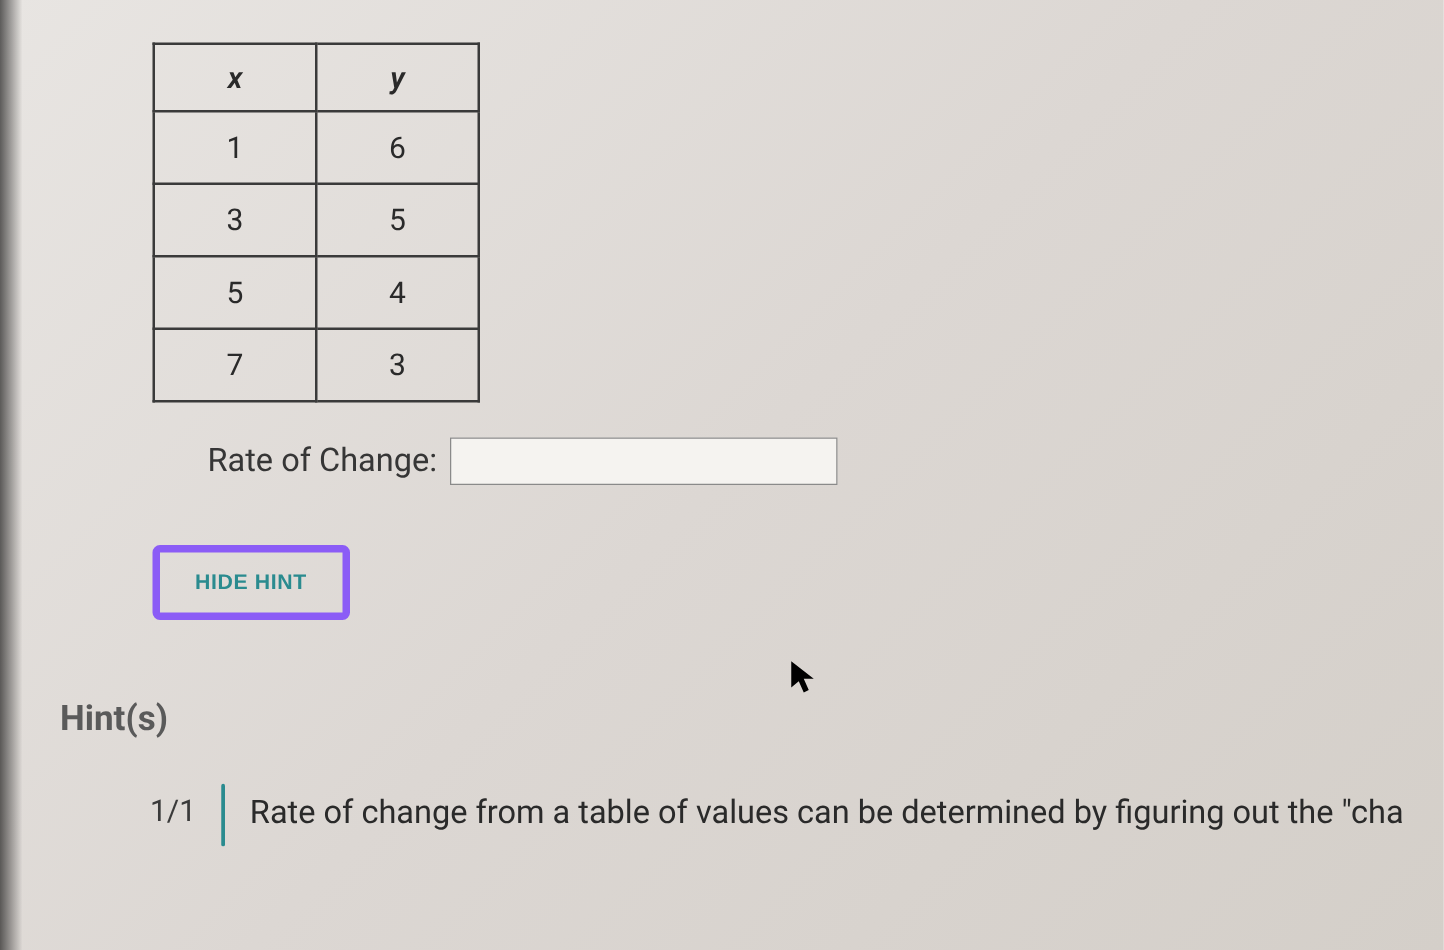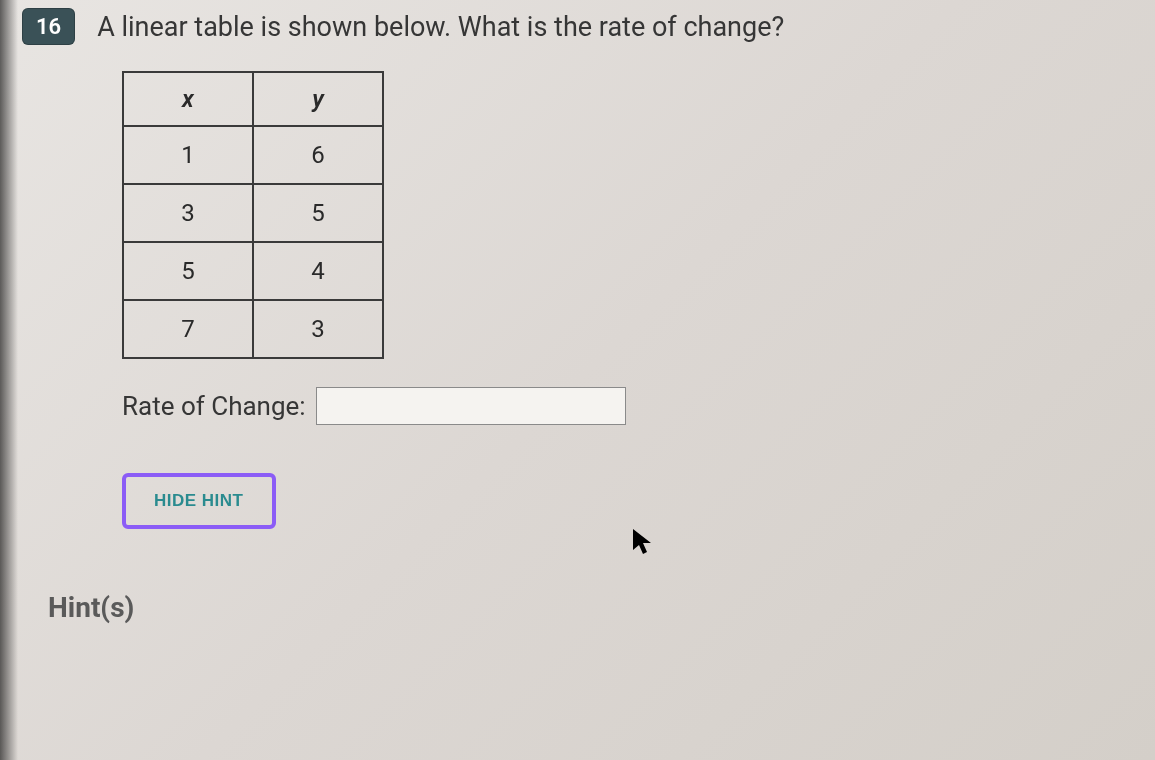--- a/index.html
+++ b/index.html
@@ -66,36 +66,37 @@
     .data-table th {
       font-weight: 600;
       font-style: italic;
       height: 54px;
     }
     .answer-row {
       display: flex;
       align-items: center;
       gap: 10px;
       margin-bottom: 48px;
+      margin-left: 44px;
     }
     .answer-label {
       font-size: 26px;
       color: #363636;
     }
     .answer-input {
       width: 310px;
       height: 38px;
       border: 1px solid #8a8a8a;
       background: #f5f3f0;
       padding: 0 8px;
       font-size: 20px;
       color: #2a2a2a;
     }
     .hint-button {
-      border: 4px solid #8b5cf6;
+      border: 6px solid #8b5cf6;
       background: transparent;
       color: #2a8b8f;
       font-size: 17px;
       font-weight: 700;
       padding: 14px 28px;
       border-radius: 6px;
       cursor: pointer;
       letter-spacing: 0.5px;
     }
     .hints-section {
@@ -137,24 +138,20 @@
       top: 528px;
       pointer-events: none;
     }
   </style>
 </head>
 <body>
 
 <div class="page-shadow-left"></div>
 
 <div class="content">
-  <div class="question-row">
-    <div class="question-number-badge">16</div>
-    <div class="question-text">A linear table is shown below. What is the rate of change?</div>
-  </div>
 
   <div class="question-body">
     <table class="data-table">
       <thead>
         <tr>
           <th>x</th>
           <th>y</th>
         </tr>
       </thead>
       <tbody>
@@ -180,18 +177,23 @@
     <div class="answer-row">
       <span class="answer-label">Rate of Change:</span>
       <input class="answer-input" type="text" value="" style="">
     </div>
 
     <button class="hint-button">HIDE HINT</button>
   </div>
 
   <div class="hints-section">
     <div class="hints-heading">Hint(s)</div>
+    <div class="hint-entry">
+      <div class="hint-counter">1/1</div>
+      <div class="hint-bar"></div>
+      <div class="hint-text">Rate of change from a table of values can be determined by figuring out the "cha</div>
+    </div>
   </div>
 </div>
 
 <svg class="cursor-icon" width="22" height="28" viewBox="0 0 22 28">
   <path d="M1 1 L1 22 L7 17 L11 26 L15 24 L11 15 L19 15 Z" fill="#000000" stroke="#ffffff" stroke-width="0"></path>
 </svg>
 
 </body></html>

